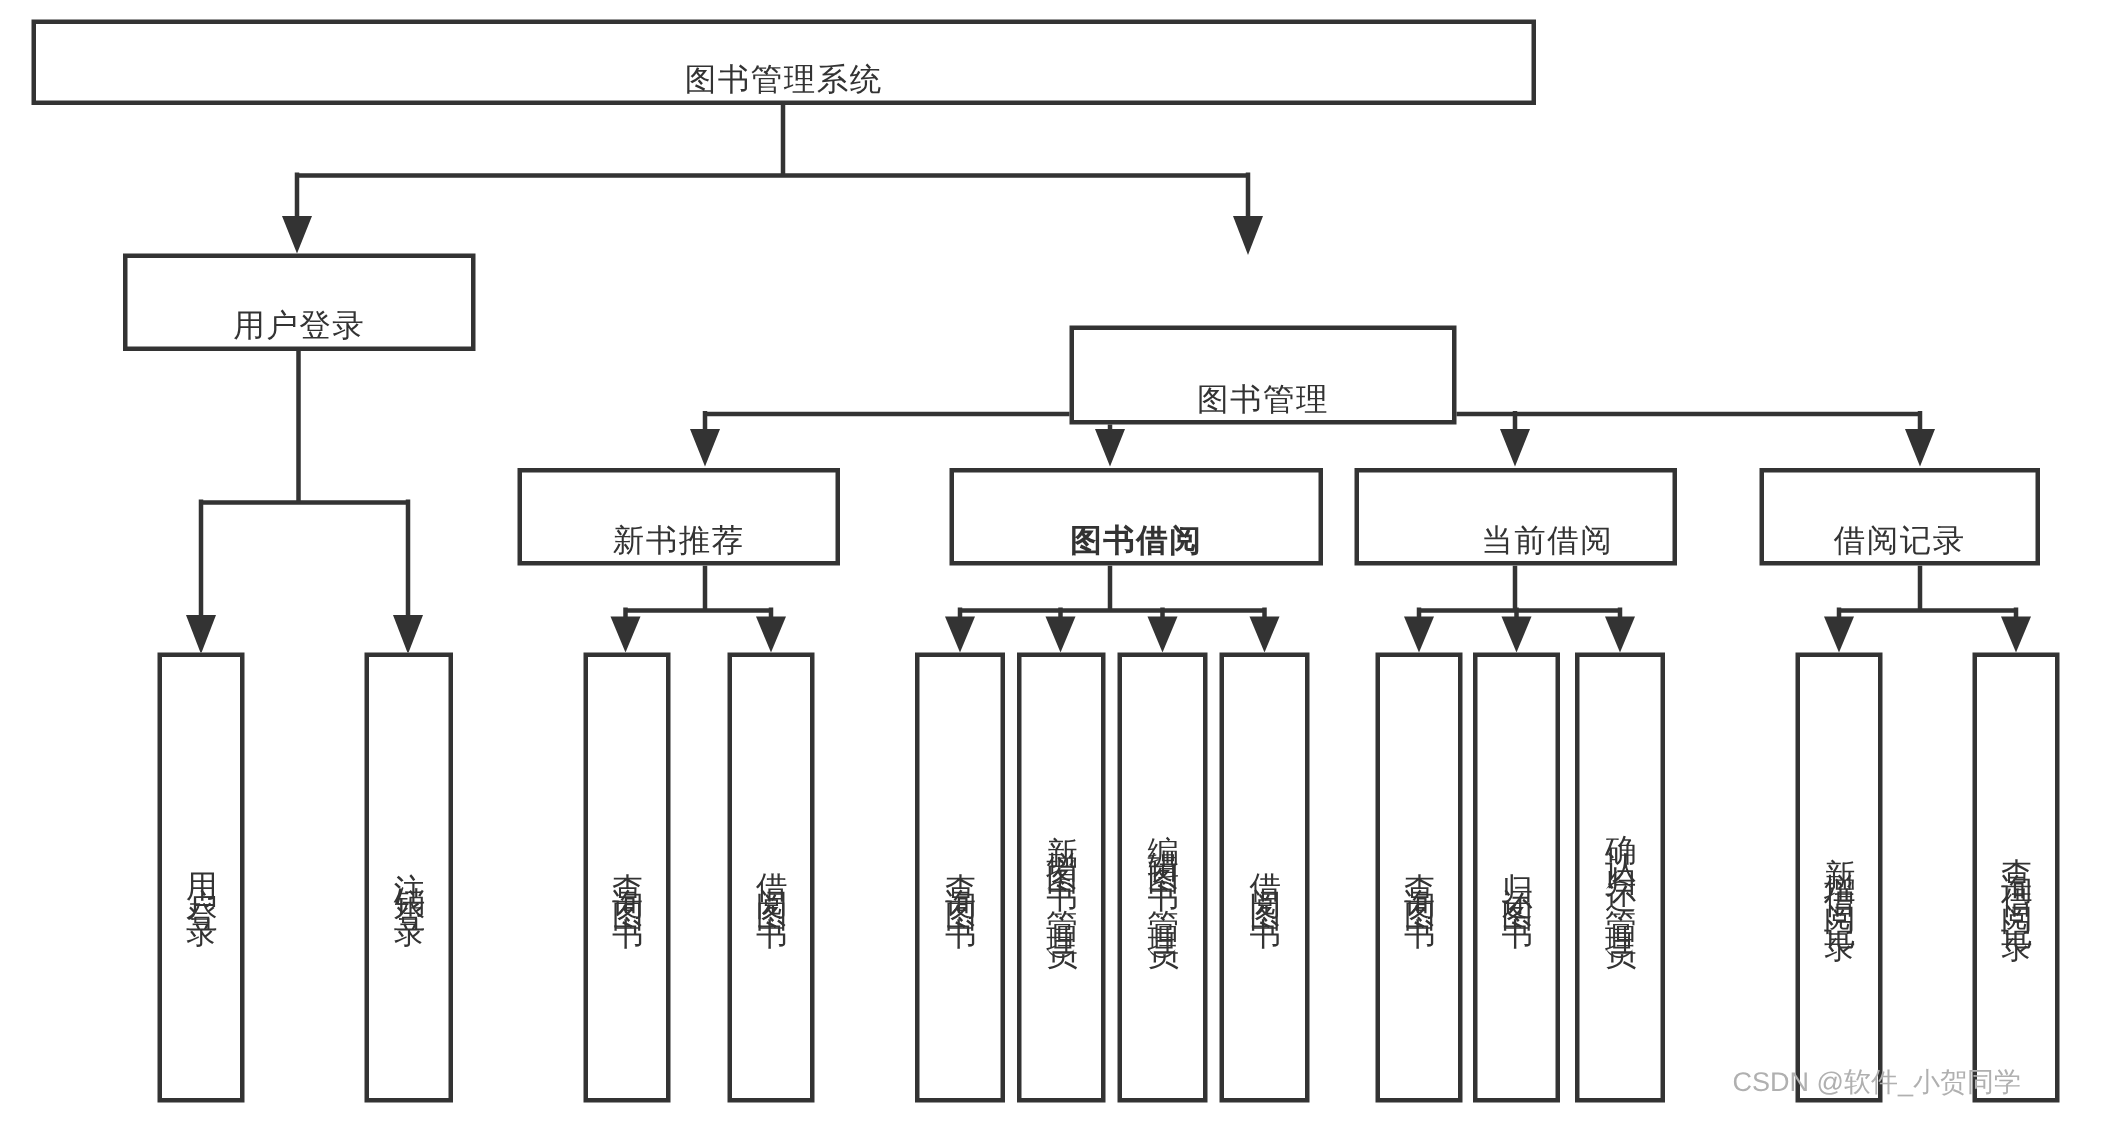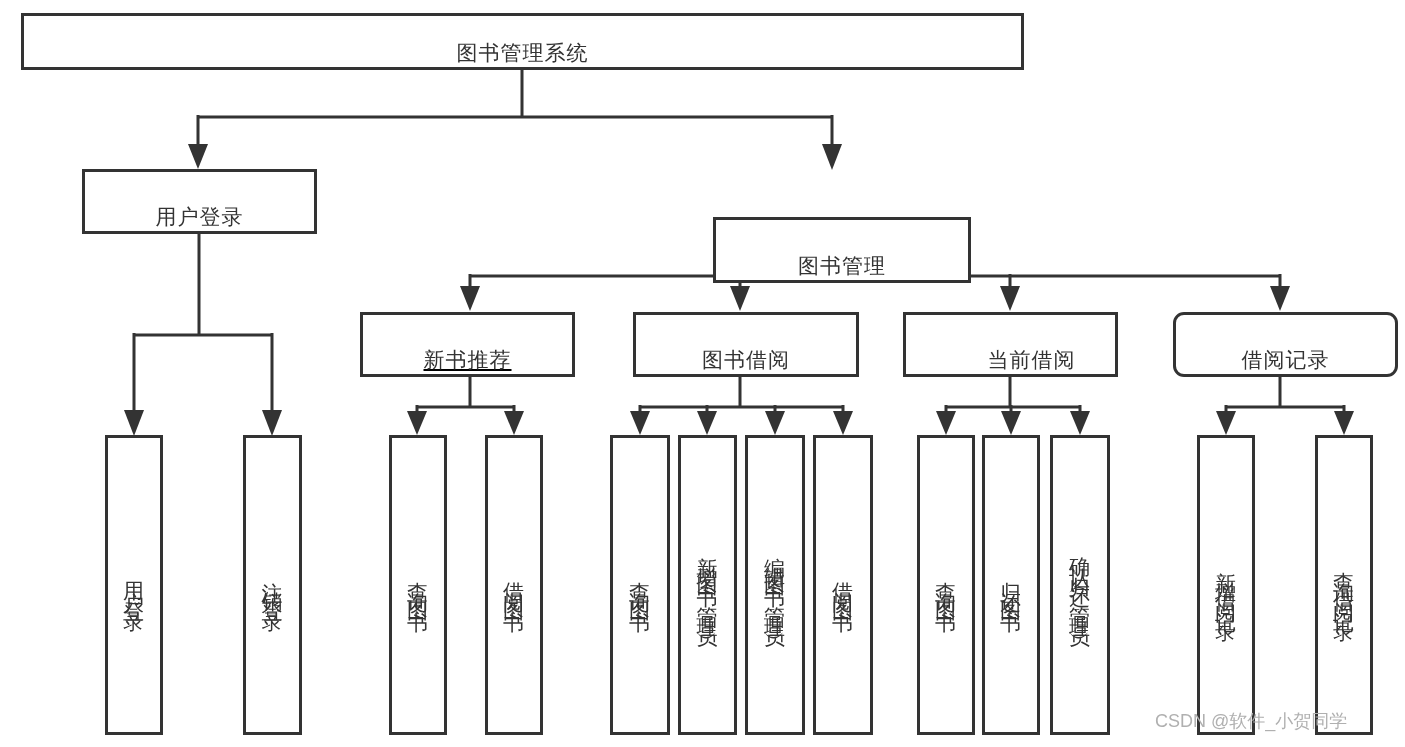--- a/index.html
+++ b/index.html
@@ -134,30 +134,30 @@
     <span class="label">图书管理系统</span>
   </div>
 
   <div class="hbox" style="left:82px; top:169px; width:235px; height:65px;">
     <span class="label">用户登录</span>
   </div>
   <div class="hbox" style="left:713px; top:169px; width:258px; height:66px;margin-top:48px;">
     <span class="label">图书管理</span>
   </div>
 
-  <div class="hbox" style="left:360px; top:312px; width:215px; height:65px;text-decoration:underline;">
+  <div class="hbox" style="left:345px; top:312px; width:215px; height:65px;">
     <span class="label">新书推荐</span>
   </div>
-  <div class="hbox" style="left:633px; top:312px; width:226px; height:65px;">
+  <div class="hbox" style="left:633px; top:312px; width:249px; height:65px;font-weight:bold;">
     <span class="label">图书借阅</span>
   </div>
   <div class="hbox" style="left:903px; top:312px; width:215px; height:65px;padding-left:42px;">
     <span class="label">当前借阅</span>
   </div>
-  <div class="hbox" style="left:1173px; top:312px; width:225px; height:65px;border-radius:11px;">
+  <div class="hbox" style="left:1173px; top:312px; width:187px; height:65px;">
     <span class="label">借阅记录</span>
   </div>
 
   <div class="vbox" style="left:105px; width:58px;">
     <span class="label">用户登录</span>
   </div>
   <div class="vbox" style="left:243px; width:59px;">
     <span class="label">注销登录</span>
   </div>
 

